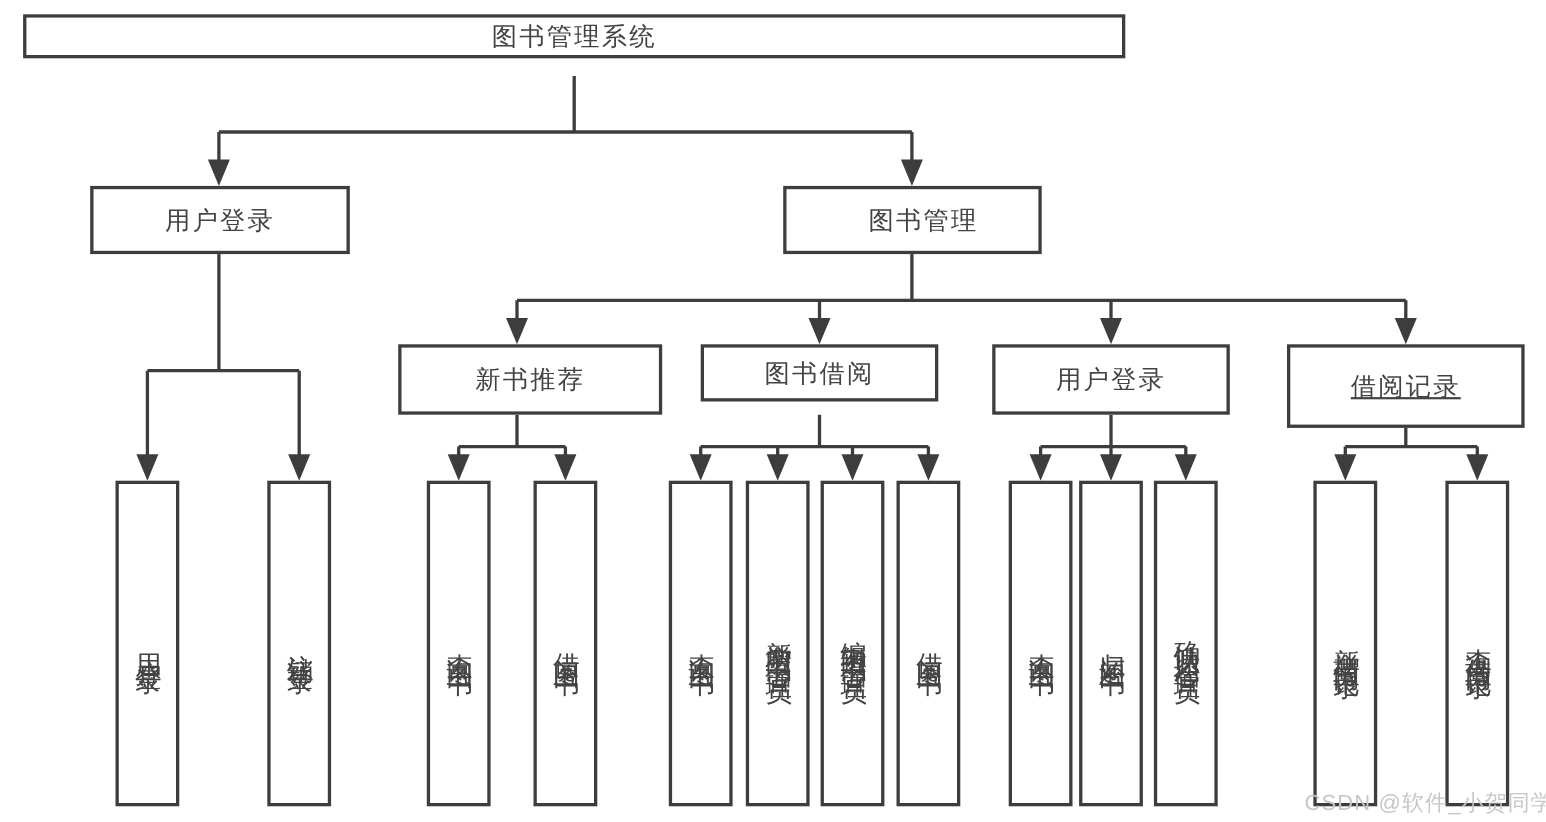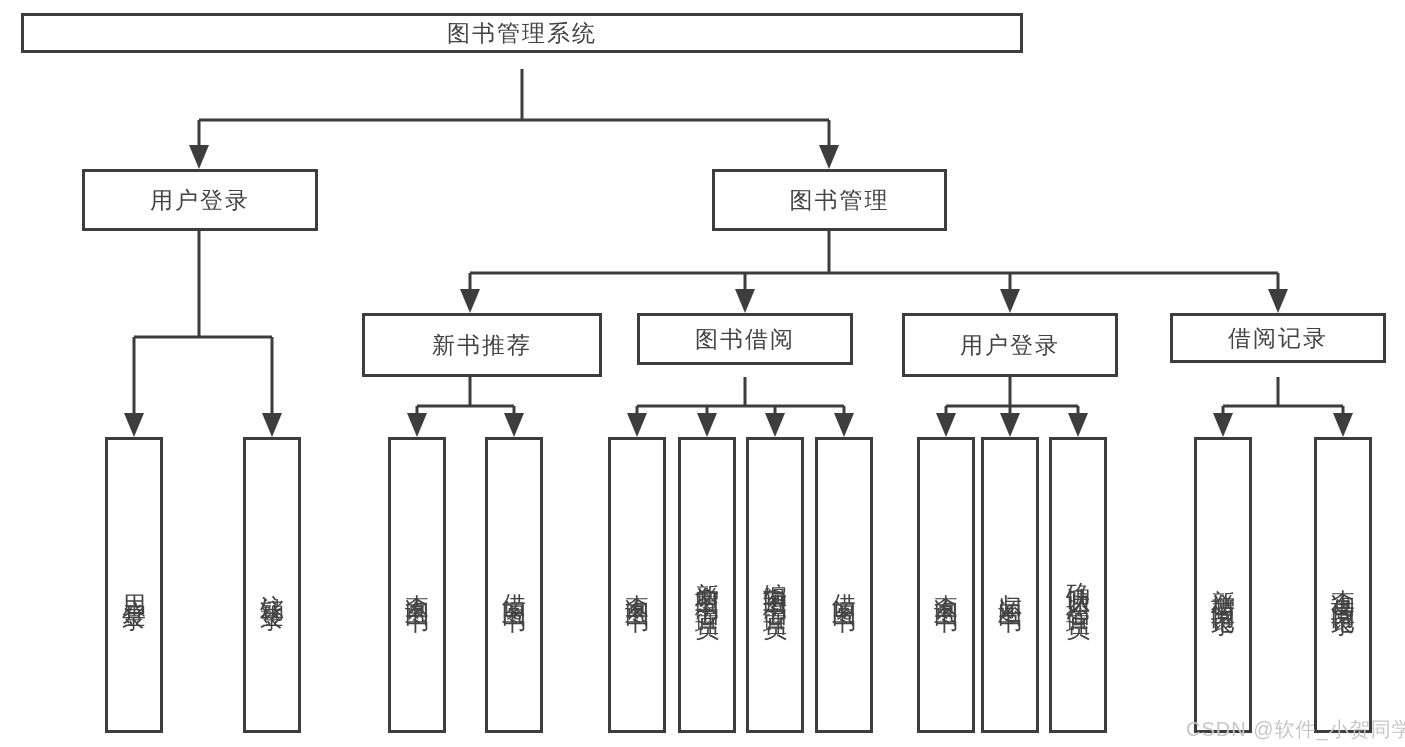--- a/index.html
+++ b/index.html
@@ -113,21 +113,21 @@
   </svg>
 
   <div class="hbox" style="left:21px; top:13px; width:1002px; height:40px;">图书管理系统</div>
 
   <div class="hbox" style="left:82px; top:169px; width:236px; height:62px;">用户登录</div>
   <div class="hbox" style="left:712px; top:169px; width:235px; height:62px;padding-left:20px;">图书管理</div>
 
   <div class="hbox" style="left:362px; top:313px; width:240px; height:64px;">新书推荐</div>
   <div class="hbox" style="left:637px; top:313px; width:216px; height:52px;">图书借阅</div>
   <div class="hbox" style="left:902px; top:313px; width:216px; height:64px;">用户登录</div>
-  <div class="hbox" style="left:1170px; top:313px; width:216px; height:50px;">借阅记录</div>
+  <div class="hbox" style="left:1170px; top:313px; width:216px; height:76px;text-decoration:underline;">借阅记录</div>
 
   <div class="vbox" style="left:105px;">用户登录</div>
   <div class="vbox" style="left:243px;">注销登录</div>
 
   <div class="vbox" style="left:388px;">查询图书</div>
   <div class="vbox" style="left:485px;">借阅图书</div>
 
   <div class="vbox" style="left:608px;">查询图书</div>
   <div class="vbox" style="left:678px;">新增图书（管理员）</div>
   <div class="vbox" style="left:746px;">编辑图书（管理员）</div>

